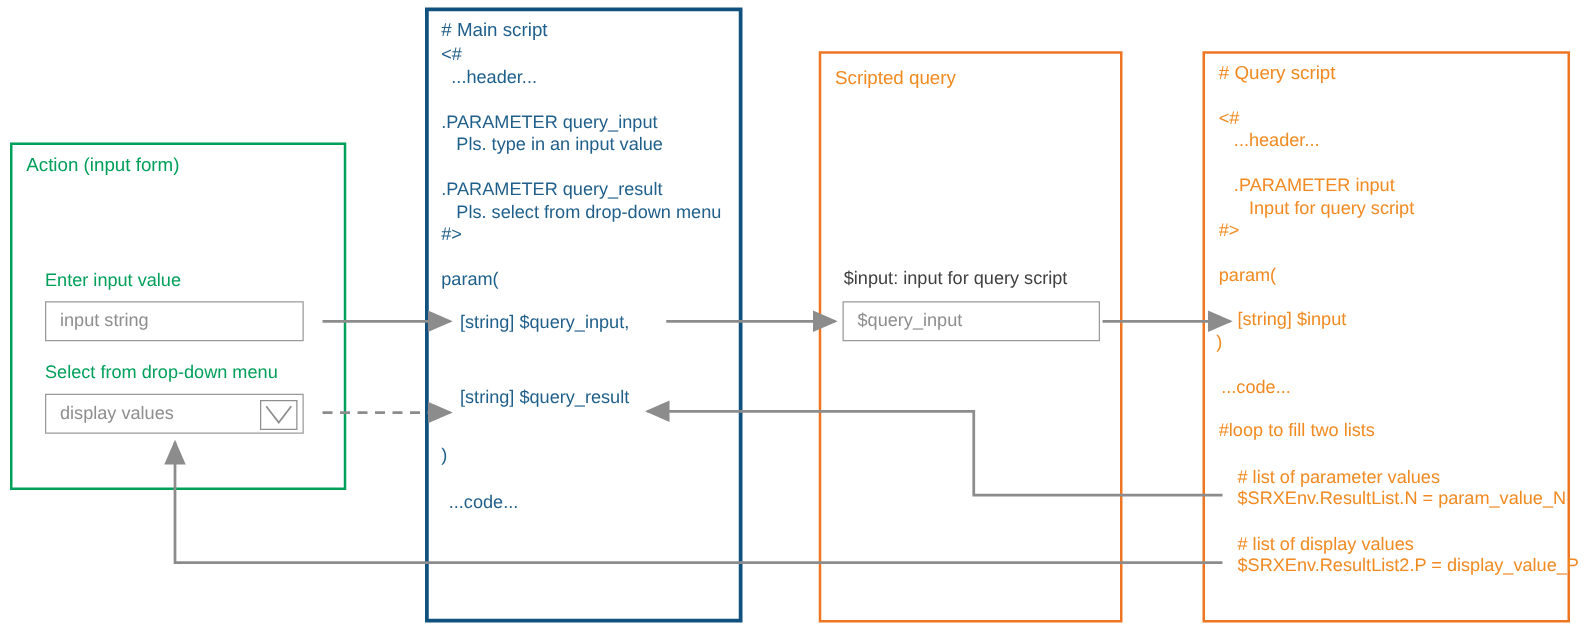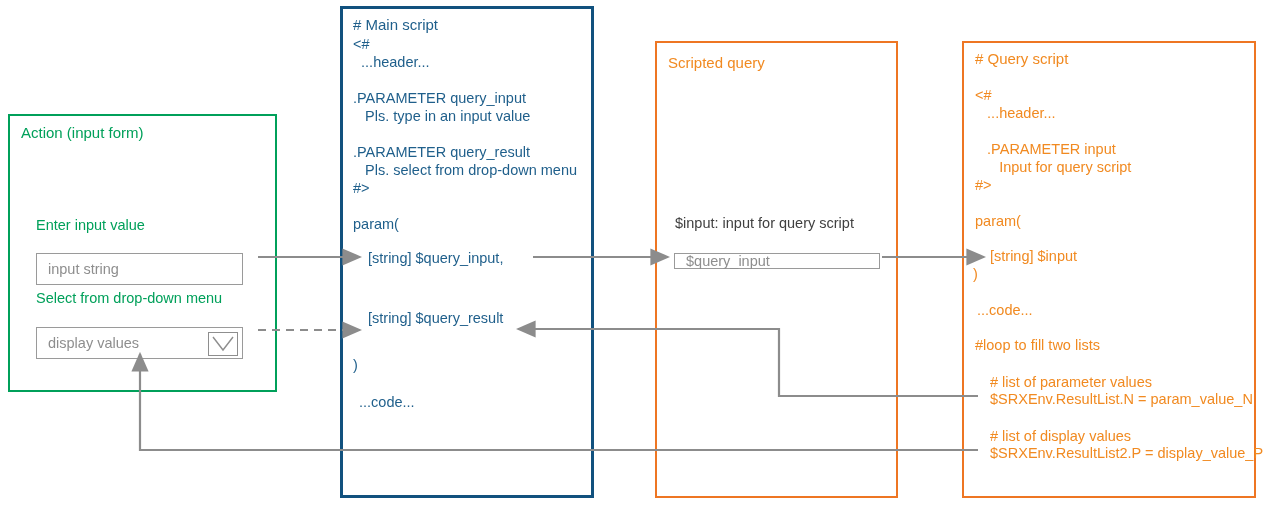--- a/index.html
+++ b/index.html
@@ -22,21 +22,21 @@
   .code{position:absolute;white-space:pre;font-size:14.5px;line-height:18px;}
   .code.blue{color:#1f5f8b;}
   .code.orange{color:#f18a21;}
 
   
   .flabel{position:absolute;white-space:nowrap;font-size:14.5px;line-height:1;}
   .flabel.green{color:#00a05a;}
   .flabel.orange{color:#404040;}
 
   .field{position:absolute;box-sizing:border-box;border:1px solid #9a9a9a;
-         background:#ffffff;display:flex;align-items:center;margin-top:12px;}
+         background:#ffffff;display:flex;align-items:center;}
   .field .ph{color:#8e8e8e;font-size:14.5px;padding-left:11px;white-space:nowrap;}
   .dd-caret{position:absolute;box-sizing:border-box;border:1px solid #8e8e8e;
             width:30px;height:24px;right:4px;top:4px;background:#fff;}
   .dd-caret svg{display:block;}
 
   
   svg.wires{position:absolute;left:0;top:0;width:1267px;height:506px;
             pointer-events:none;}
 </style>
 </head>
@@ -88,21 +88,21 @@
   <div class="code blue" style="left:353px;top:356px;">)</div>
 
   <div class="code blue" style="left:359px;top:393px;">...code...</div>
 
   <div class="panel orange" style="left:655px;top:41px;width:243px;height:457px;"></div>
 
   <div class="ptitle t-orange" style="left:668px;top:55px;">Scripted query</div>
 
   <div class="flabel orange" style="left:675px;top:216px;">$input: input for query script</div>
 
-  <div class="field" style="left:674px;top:241px;width:206px;height:16px;">
+  <div class="field" style="left:674px;top:241px;width:206px;height:32px;">
     <span class="ph">$query_input</span>
   </div>
 
   <div class="panel orange" style="left:962px;top:41px;width:294px;height:457px;"></div>
 
   <div class="ptitle t-orange" style="left:975px;top:51px;"># Query script</div>
 
   <div class="code orange" style="left:975px;top:86px;">&lt;#
    ...header...
 

